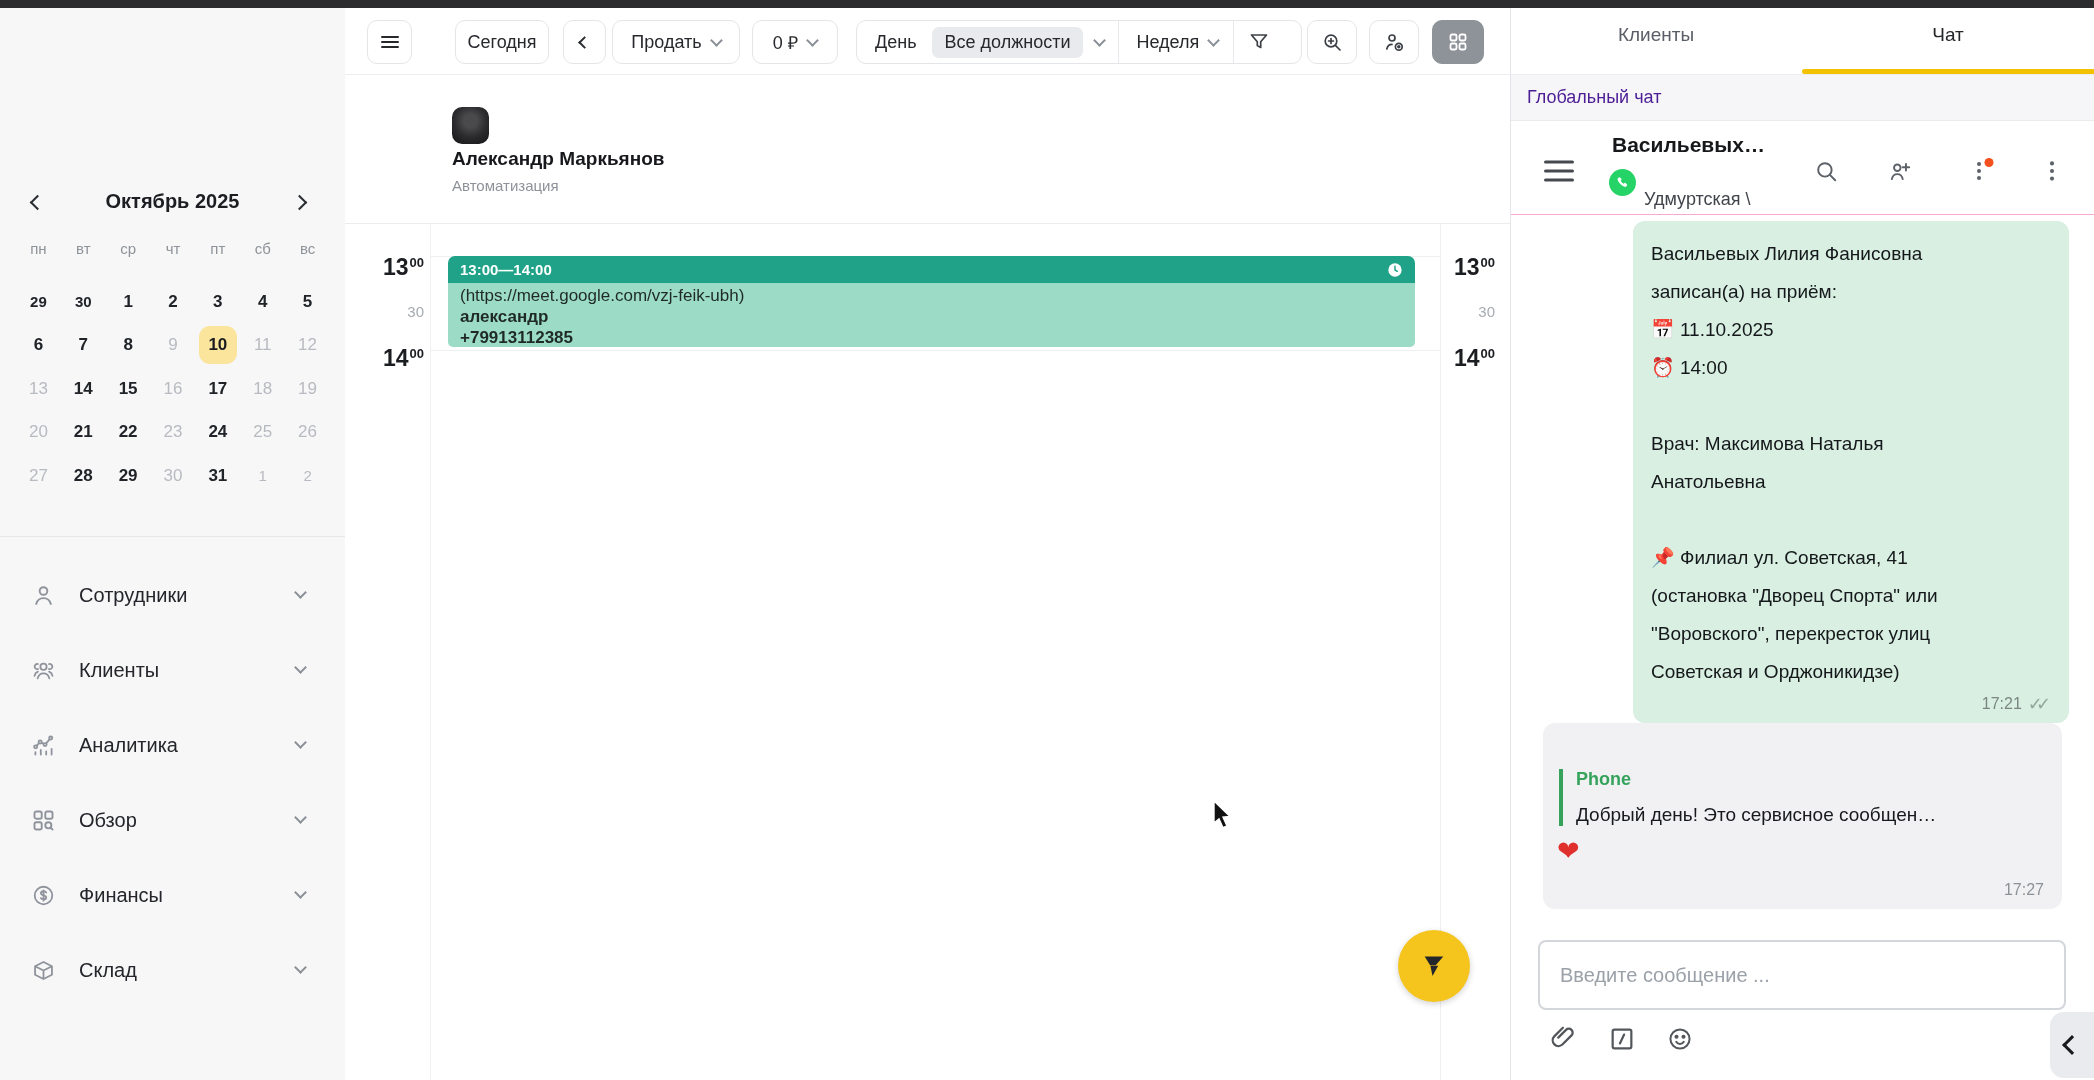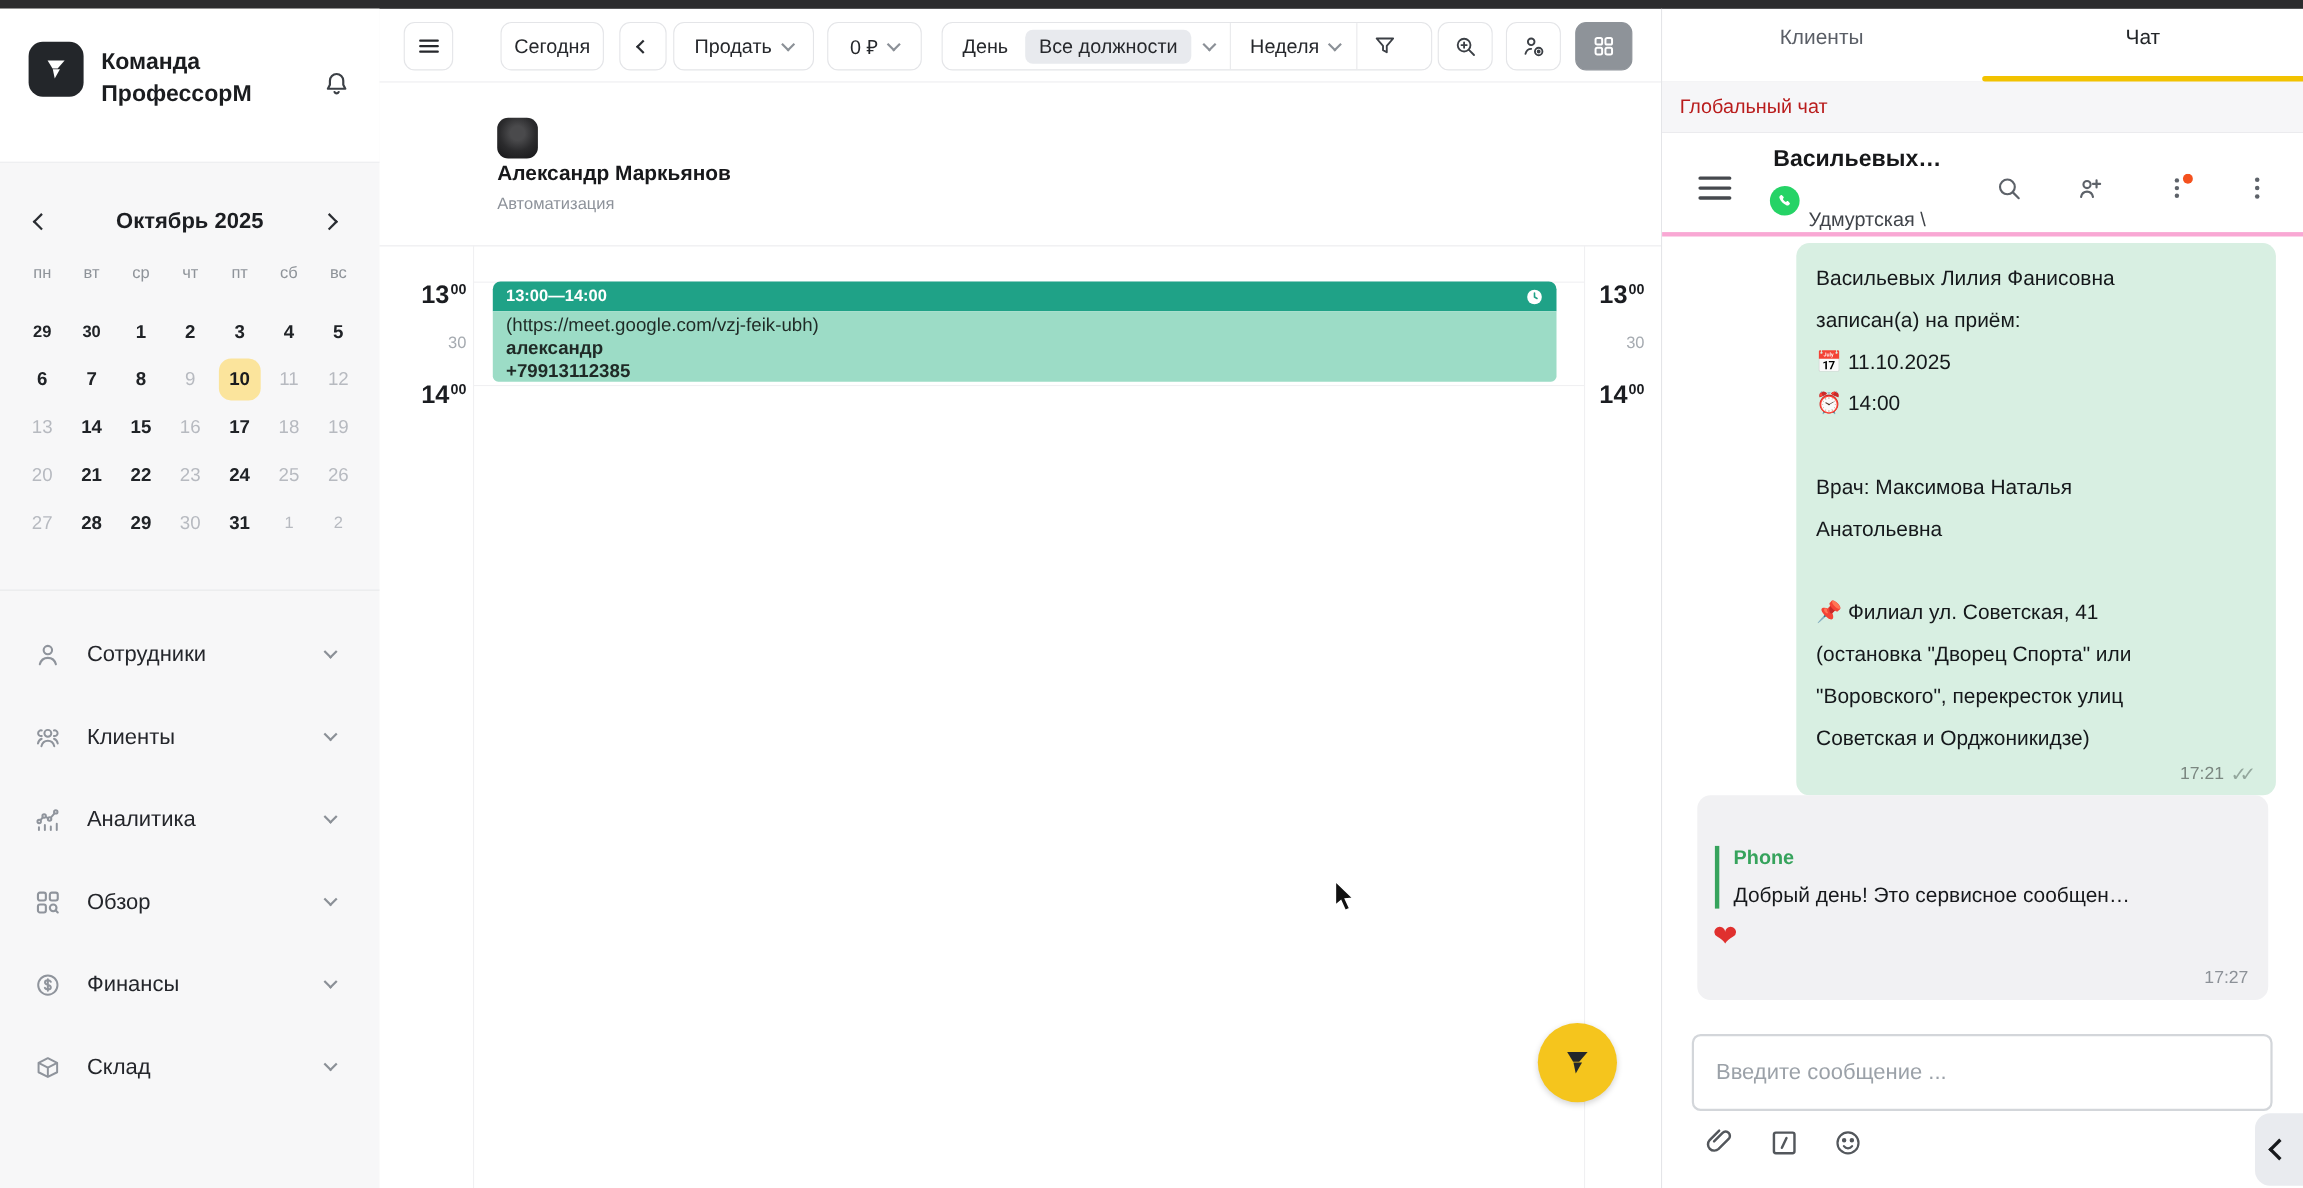--- a/index.html
+++ b/index.html
@@ -76,22 +76,22 @@
   .fab { left:1398px; top:930px; width:72px; height:72px; border-radius:50%; background:#f5c51d;
          display:flex; align-items:center; justify-content:center; box-shadow:0 2px 6px rgba(0,0,0,.18); cursor:pointer; }
   .cursor { left:1212px; top:800px; width:26px; height:30px; }
 
   
   .panel-div { left:1510px; top:8px; width:1px; height:1072px; background:#e4e5e8; }
   .tab { top:24px; width:292px; text-align:center; font-size:19px; color:#5a5e66; cursor:pointer; }
   .tab.active { color:#232629; }
   .tab-underline { left:1802px; top:69px; width:292px; height:5px; background:#f2c200; border-radius:3px 0 0 3px; }
   .global-bar { left:1511px; top:75px; width:583px; height:46px; background:#f6f6f8; border-bottom:1px solid #ebebee;
-                display:flex; align-items:center; padding-left:16px; font-size:18px; color:#b91c1c; cursor:pointer; }
-  .chat-head { left:1511px; top:121px; width:583px; height:94px; background:#fff; border-bottom:4px solid #f9a8d4; }
+                display:flex; align-items:center; padding-left:16px; font-size:18px; color:#4c1d95; cursor:pointer; }
+  .chat-head { left:1511px; top:121px; width:583px; height:94px; background:#fff; border-bottom:1px solid #f9a8d4; }
   .ch-burger { position:absolute; left:30px; top:32px; width:36px; height:26px; color:#46494e; cursor:pointer; }
   .ch-title { position:absolute; left:101px; top:12px; font-size:21px; font-weight:700; color:#17181a; }
   .wa-ic { position:absolute; left:98px; top:48px; width:27px; height:27px; border-radius:50%; background:#25d366;
            display:flex; align-items:center; justify-content:center; }
   .wa-ic svg { width:17px; height:17px; }
   .ch-sub { position:absolute; left:133px; top:68px; font-size:18px; color:#40444a; }
   .ch-ic { position:absolute; top:37px; width:26px; height:26px; color:#5d6269; cursor:pointer; }
 
   .msg-green { left:1633px; top:221px; width:436px; background:#d8efe2; border-radius:12px; padding:14px 18px 8px 18px; }
   .msg-green .txt { font-size:19px; line-height:38px; color:#15181b; white-space:pre-line; }
@@ -113,36 +113,20 @@
             display:flex; align-items:center; justify-content:center; cursor:pointer; }
   .handle .cvl { width:14px; height:14px; border-width:3.5px; border-color:#17191c; }
 </style>
 </head>
 <body>
 
 <div class="screen">
   <div class="abs topstrip"></div>
 
   <aside class="abs sidebar">
-    <div class="logo-row">
-      <div class="logo-mark">
-        <svg width="30" height="30" viewBox="0 0 24 24">
-          <path d="M5.8 5.6h12.4l-5.1 5.9H9.4z" fill="#fff"></path>
-            <path d="M9.6 11.9h5.2L11 18.6z" fill="#fff"></path>
-        </svg>
-      </div>
-      <div class="team-name">Команда
-ПрофессорМ</div>
-      <div class="bell">
-        <svg viewBox="0 0 24 24" fill="none" stroke="currentColor" stroke-width="1.7" stroke-linecap="round" stroke-linejoin="round">
-          <path d="M12 4.5a5.2 5.2 0 0 0-5.2 5.2v3.2L5.2 16h13.6l-1.6-3.1V9.7A5.2 5.2 0 0 0 12 4.5z"></path>
-          <path d="M10.4 18.6a1.8 1.8 0 0 0 3.2 0"></path>
-        </svg>
-      </div>
-    </div>
 
     <div class="cal-head">
       <span class="cal-nav" style="left:32px"><i class="cvl" style="width:11px;height:11px"></i></span>
       <span class="cal-title">Октябрь 2025</span>
       <span class="cal-nav" style="left:294px"><i class="cvr" style="width:11px;height:11px"></i></span>
     </div>
     <div class="cal-grid-wd">
         <span class="cal-wd">пн</span>
         <span class="cal-wd">вт</span>
         <span class="cal-wd">ср</span>

